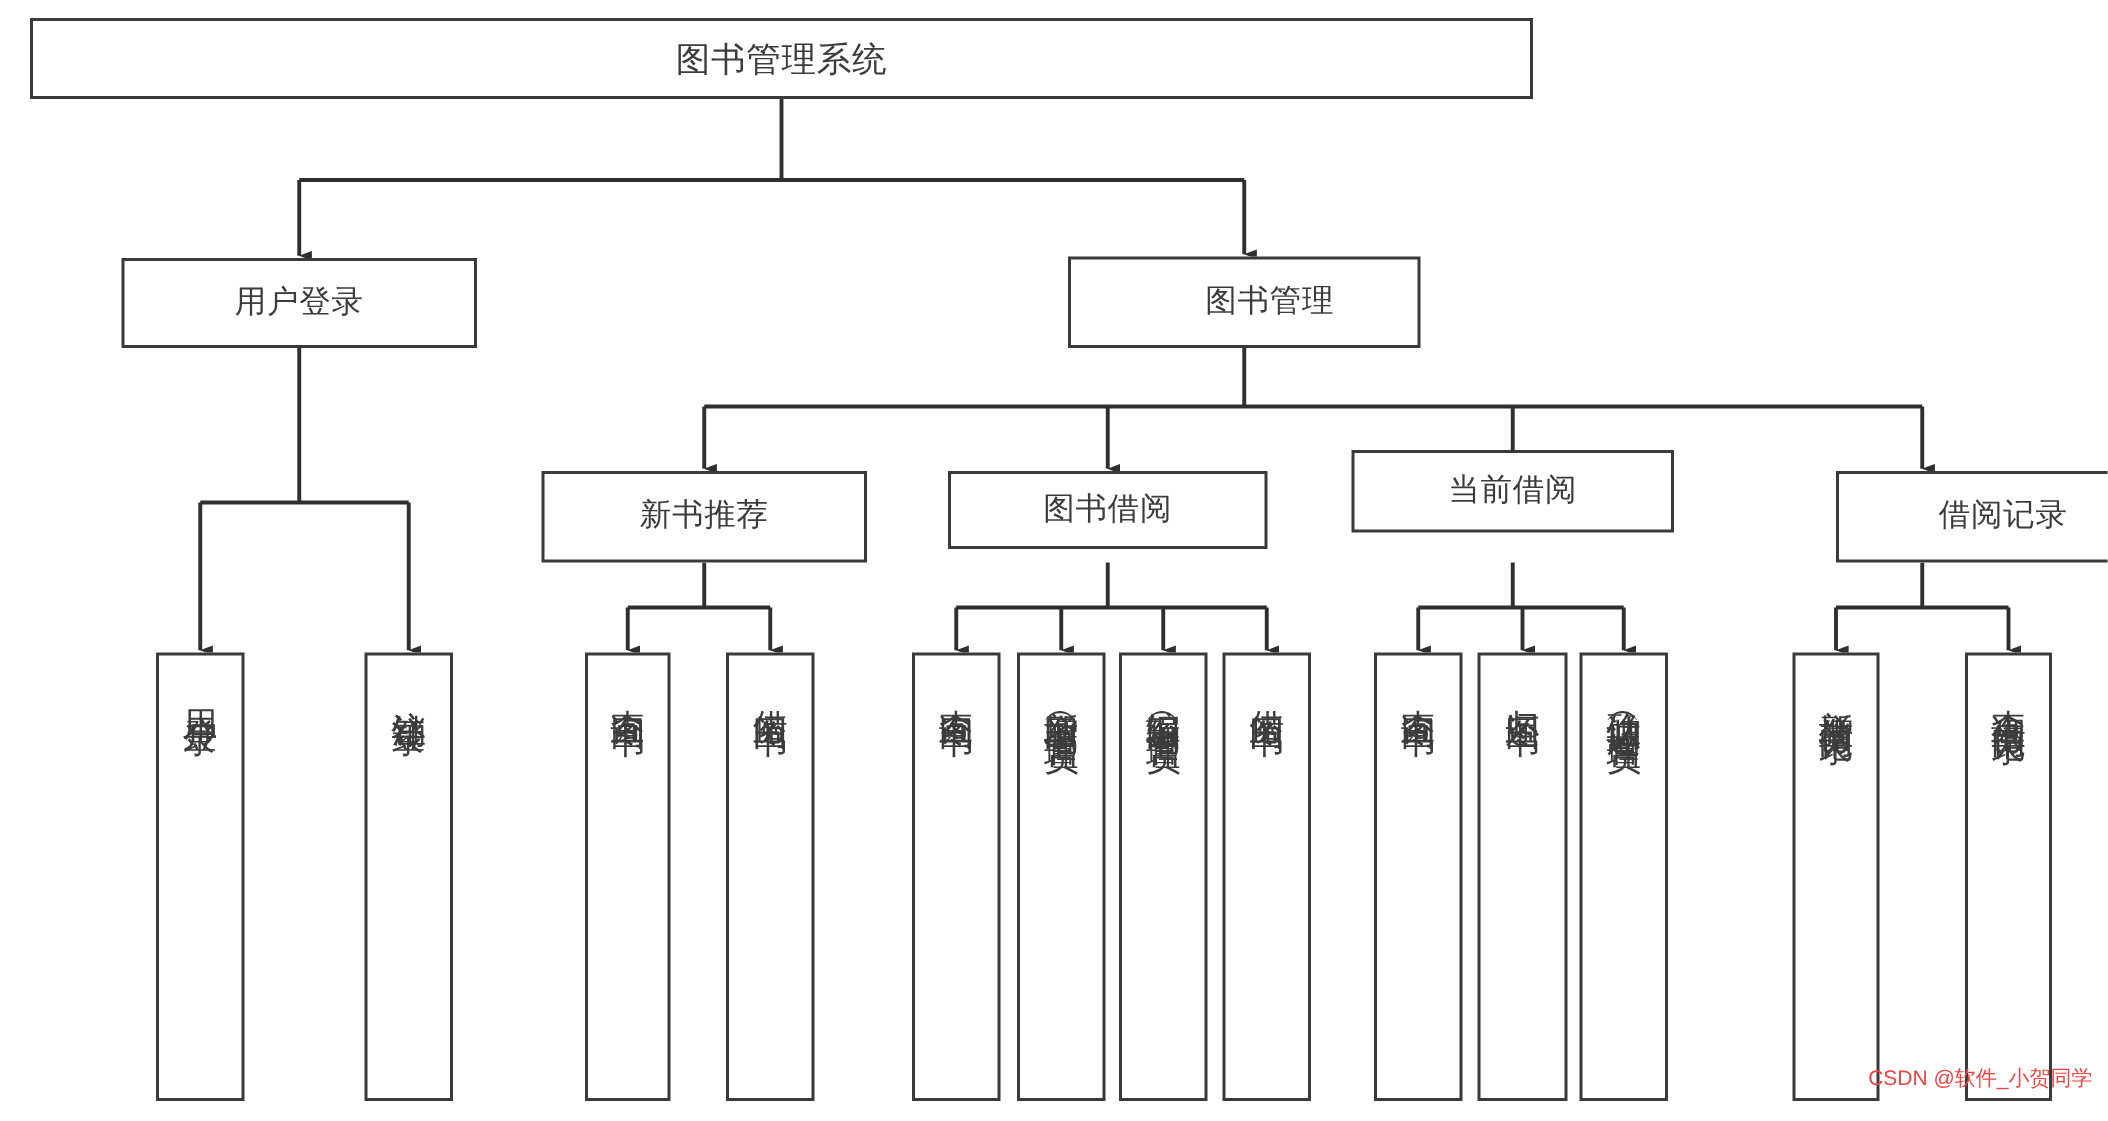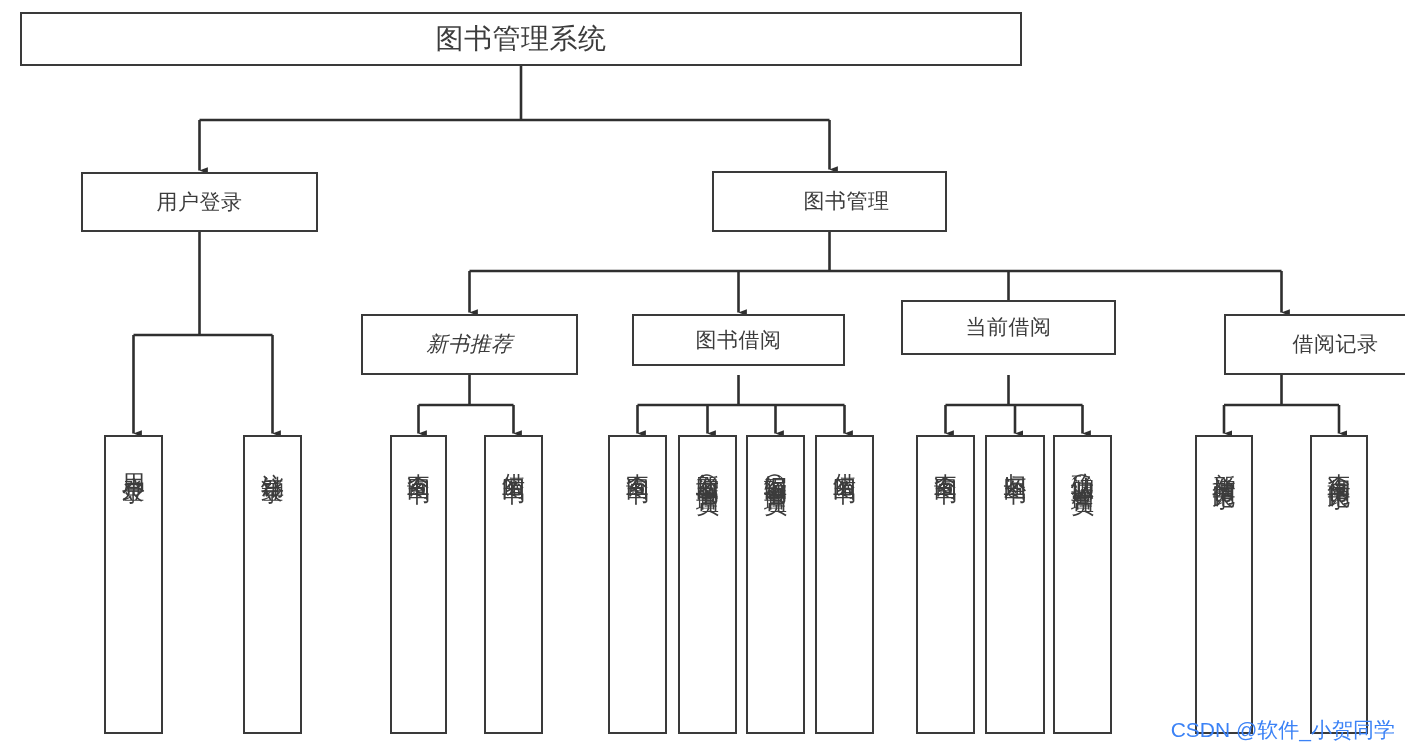--- a/index.html
+++ b/index.html
@@ -37,27 +37,27 @@
     padding-top:18px;
   }
   .node.vertical .label{
     writing-mode:vertical-rl;
     text-orientation:upright;
     font-size:23px;
     letter-spacing:3px;
     line-height:1;
     white-space:nowrap;
   }
-  .node.root .label{font-size:28px;}
+  .node.root .label{font-size:23px;}
   .watermark{
     position:absolute;
     right:10px;
-    bottom:3px;
-    font-size:21px;
-    color:#3b82f6;
+    bottom:19px;
+    font-size:14px;
+    color:#ef4444;
     white-space:nowrap;
     pointer-events:none;
   }
 </style>
 </head>
 <body>
 
 <div id="diagram-root">
 
   <svg id="connectors" viewBox="0 0 1405 747" preserveAspectRatio="none" aria-hidden="true">
@@ -106,21 +106,21 @@
   <div id="node-layer">
       <div class="node horizontal root" style="left: 20px; top: 12px; width: 1002px; height: 54px;">
         <span class="label">图书管理系统</span>
       </div>
       <div class="node horizontal" style="left: 81px; top: 172px; width: 237px; height: 60px;">
         <span class="label">用户登录</span>
       </div>
       <div class="node horizontal" style="left: 712px; top: 171px; width: 235px; height: 61px; padding-left: 34px;">
         <span class="label">图书管理</span>
       </div>
-      <div class="node horizontal" style="left: 361px; top: 314px; width: 217px; height: 61px; font-style: italic;">
+      <div class="node horizontal" style="left: 361px; top: 314px; width: 217px; height: 61px;">
         <span class="label">新书推荐</span>
       </div>
       <div class="node horizontal" style="left: 632px; top: 314px; width: 213px; height: 52px;">
         <span class="label">图书借阅</span>
       </div>
       <div class="node horizontal" style="left: 901px; top: 300px; width: 215px; height: 55px;">
         <span class="label">当前借阅</span>
       </div>
       <div class="node horizontal" style="left: 1224px; top: 314px; width: 223px; height: 61px;">
         <span class="label">借阅记录</span>

